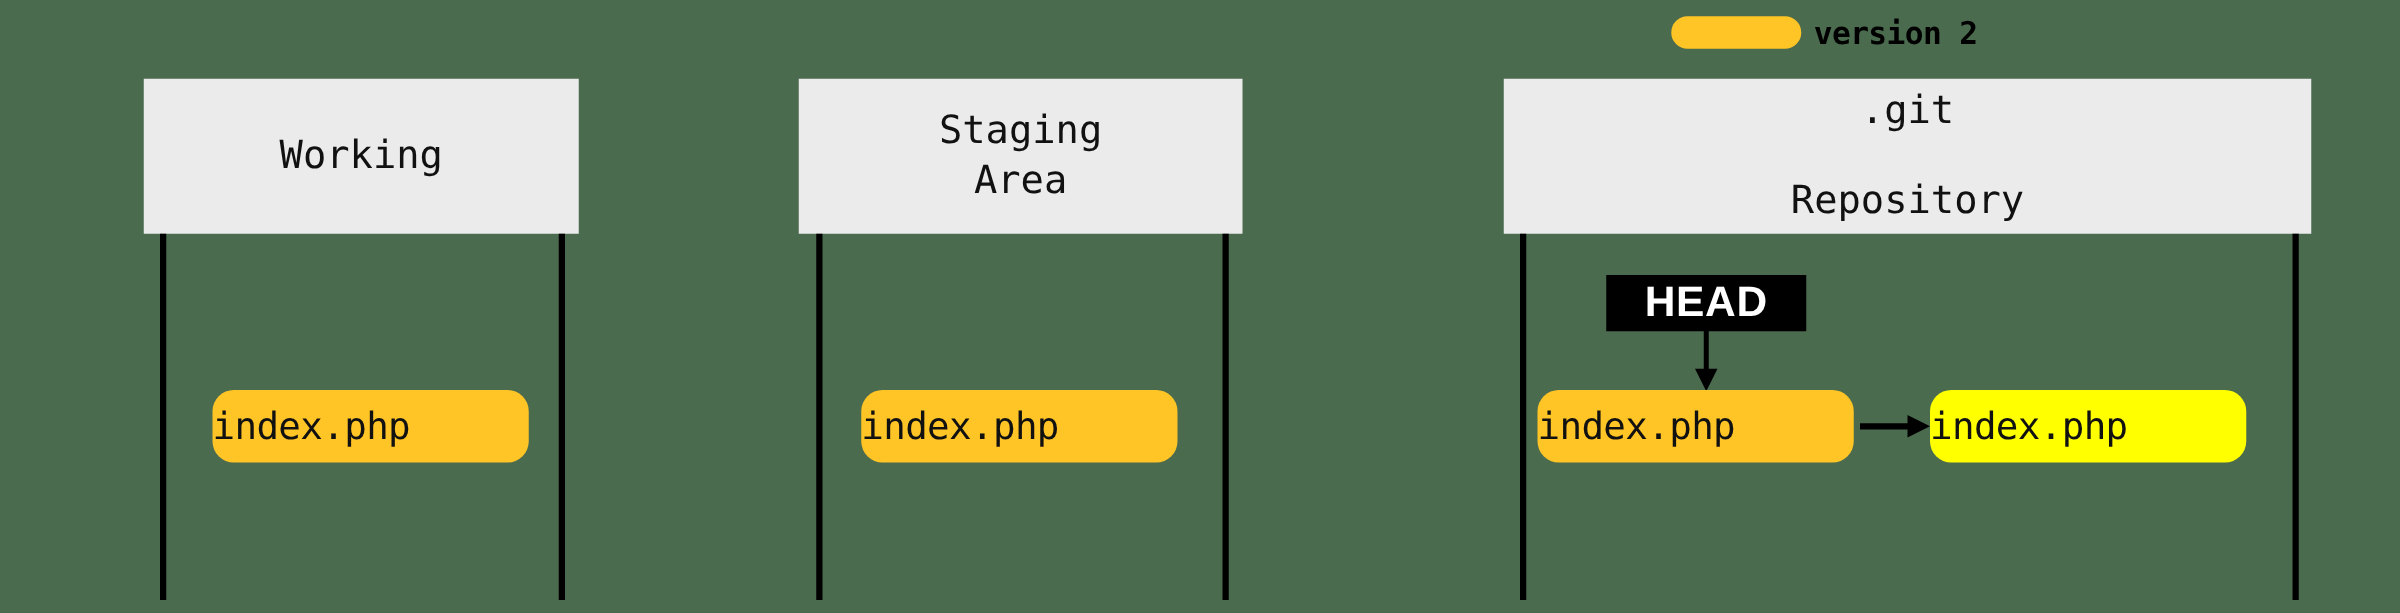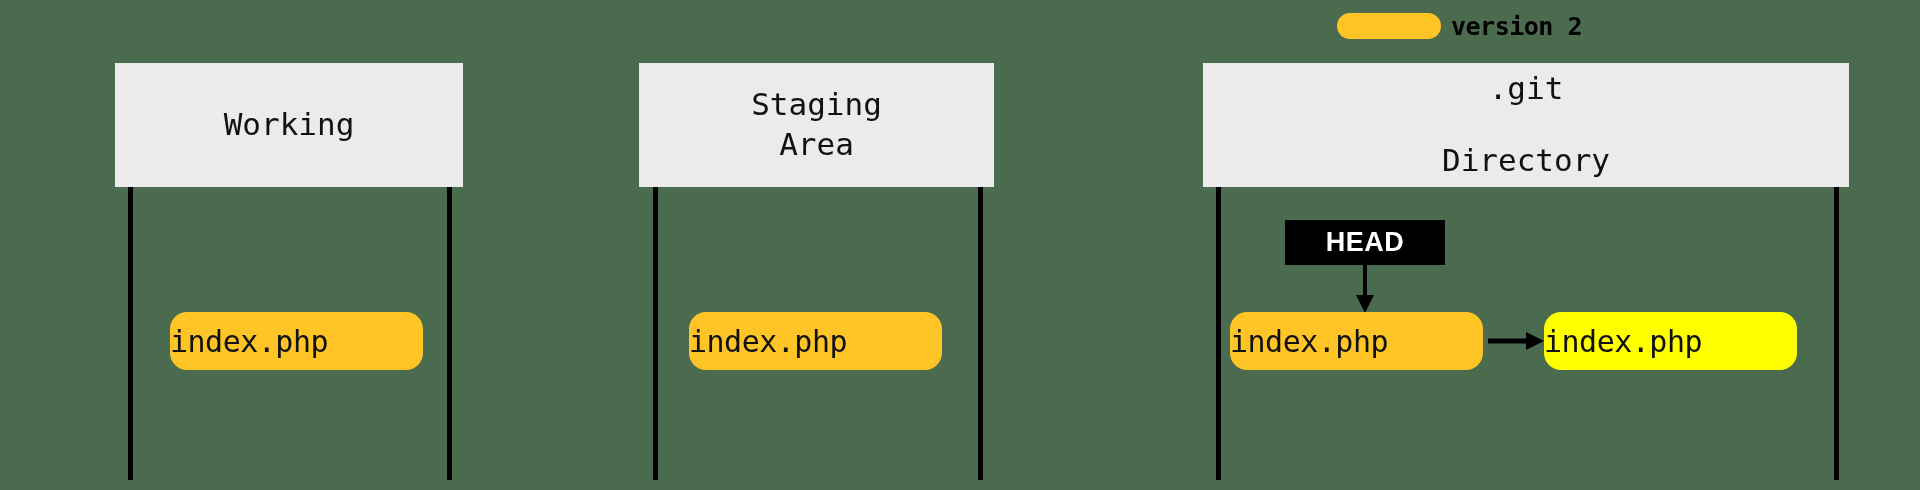--- a/index.html
+++ b/index.html
@@ -93,21 +93,21 @@
   
   .head-box {
     position: absolute;
     background: #000;
     display: flex;
     align-items: center;
     justify-content: center;
   }
   .head-label {
     font-family: "Liberation Sans", sans-serif;
-    font-size: 27px;
+    font-size: 34px;
     font-weight: bold;
     color: #fff;
     letter-spacing: 0.5px;
   }
 
   .arrow-svg {
     position: absolute;
     overflow: visible;
   }
 </style>
@@ -156,21 +156,21 @@
     <div class="pill" style="left:672px; top:312px; width:253px; height:58px; background:#FFC425;">
       <span class="pill-label">index.php</span>
     </div>
 
   </div>
 
   <div class="column">
 
     <div class="col-header" style="left:1186px; top:63px; width:646px; height:124px;gap:32px;">
       <span class="col-header-line">.git</span>
-      <span class="col-header-line">Directory</span>
+      <span class="col-header-line">Repository</span>
     </div>
 
     <div class="rail" style="left:1199px; top:187px; height:296px;"></div>
     <div class="rail" style="left:1817px; top:187px; height:296px;"></div>
 
     <div class="head-box" style="left:1268px; top:220px; width:160px; height:45px;">
       <span class="head-label">HEAD</span>
     </div>
 
     <svg class="arrow-svg" style="left:1330px; top:263px;" width="40" height="52" viewBox="0 0 40 52">

